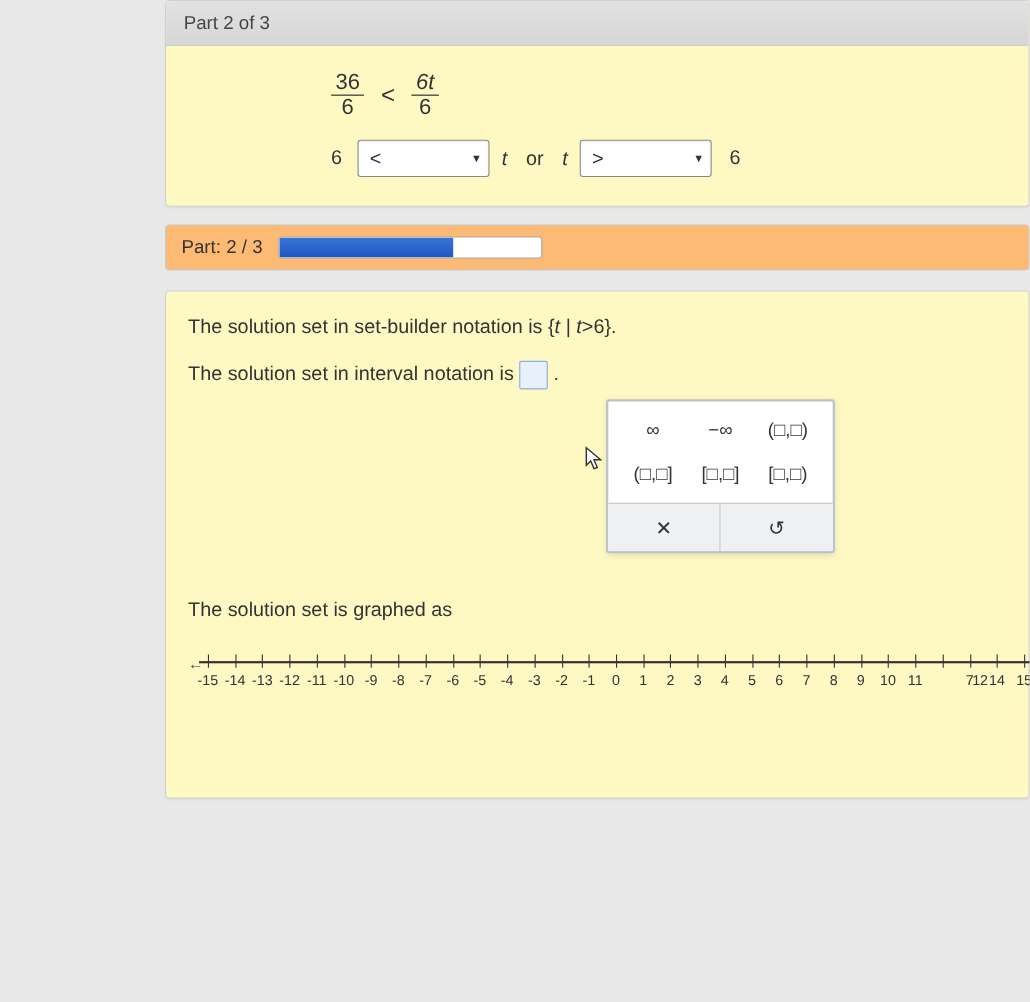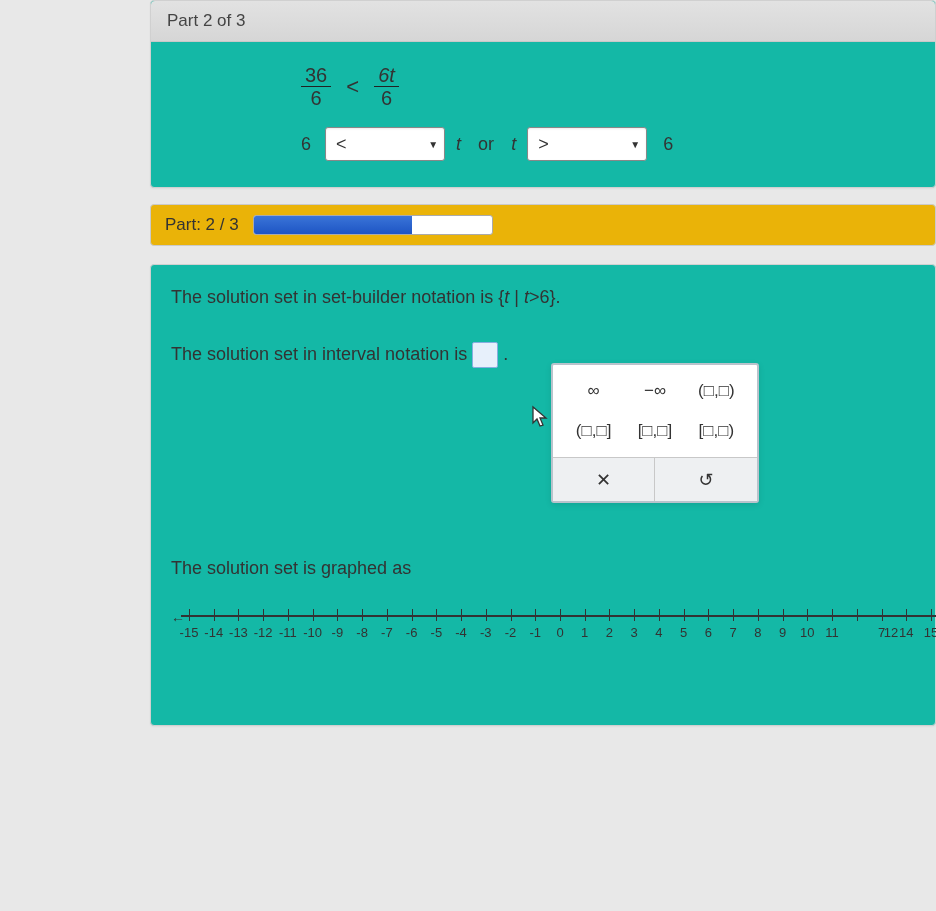--- a/index.html
+++ b/index.html
@@ -8,21 +8,21 @@
     background: #e8e8e8;
     width: 936px;
     height: 911px;
     overflow: hidden;
     padding-left: 120px;
     padding-top: 0;
     font-size: 18px;
     color: #333;
   }
   .panel {
-    background: #14b8a6;
+    background: #fef9c3;
     border: 1px solid #d0d0d0;
     border-radius: 4px;
     margin: 0 0 16px 30px;
     box-shadow: 0 1px 2px rgba(0,0,0,0.05);
   }
   .panel-header {
     background: linear-gradient(#e2e2e2,#d6d6d6);
     border-bottom: 1px solid #c8c8c8;
     padding: 10px 16px;
     font-size: 17px;
@@ -64,21 +64,21 @@
   }
   .dropdown .caret { font-size: 10px; margin-left: 8px; color:#333;}
   .inline-row { text-align:left; margin-left: 130px;}
   .inline-row > * { vertical-align: middle; }
   .var { font-style: italic; margin: 0 6px; }
   .progress-row {
     display:flex;
     align-items:center;
     gap: 14px;
     margin: 8px 0 18px 30px;
-    background:#eab308;
+    background:#fdba74;
     border:1px solid #cacaca;
     padding: 10px 14px;
     border-radius:4px;
   }
   .progress-label { font-size: 17px; color:#333; }
   .progress-bar {
     width: 240px; height: 20px;
     background: #fff;
     border:1px solid #aaa;
     border-radius: 3px;
@@ -178,21 +178,21 @@
 <div class="progress-row">
   <span class="progress-label">Part: 2 / 3</span>
   <div class="progress-bar">
     <div class="progress-fill" style="width: 66.6%;"></div>
   </div>
 </div>
 
 <div class="panel section-rel" style="padding-bottom:0;">
   <div class="panel-body section-rel" style="min-height:460px;">
 
-    <div class="instr" style="margin-bottom:34px;">
+    <div class="instr" style="margin-bottom:20px;">
       <span>The solution set in set-builder notation is </span>
       <span class="setb">
         <span>{</span><span class="it">t</span><span> | </span><span class="it">t</span><span>&gt;</span><span>6</span><span>}.</span>
       </span>
     </div>
 
     <div class="instr" style="margin-bottom:20px;">
       <span>The solution set in interval notation is </span>
       <span class="answer-box"></span>
       <span>.</span>

